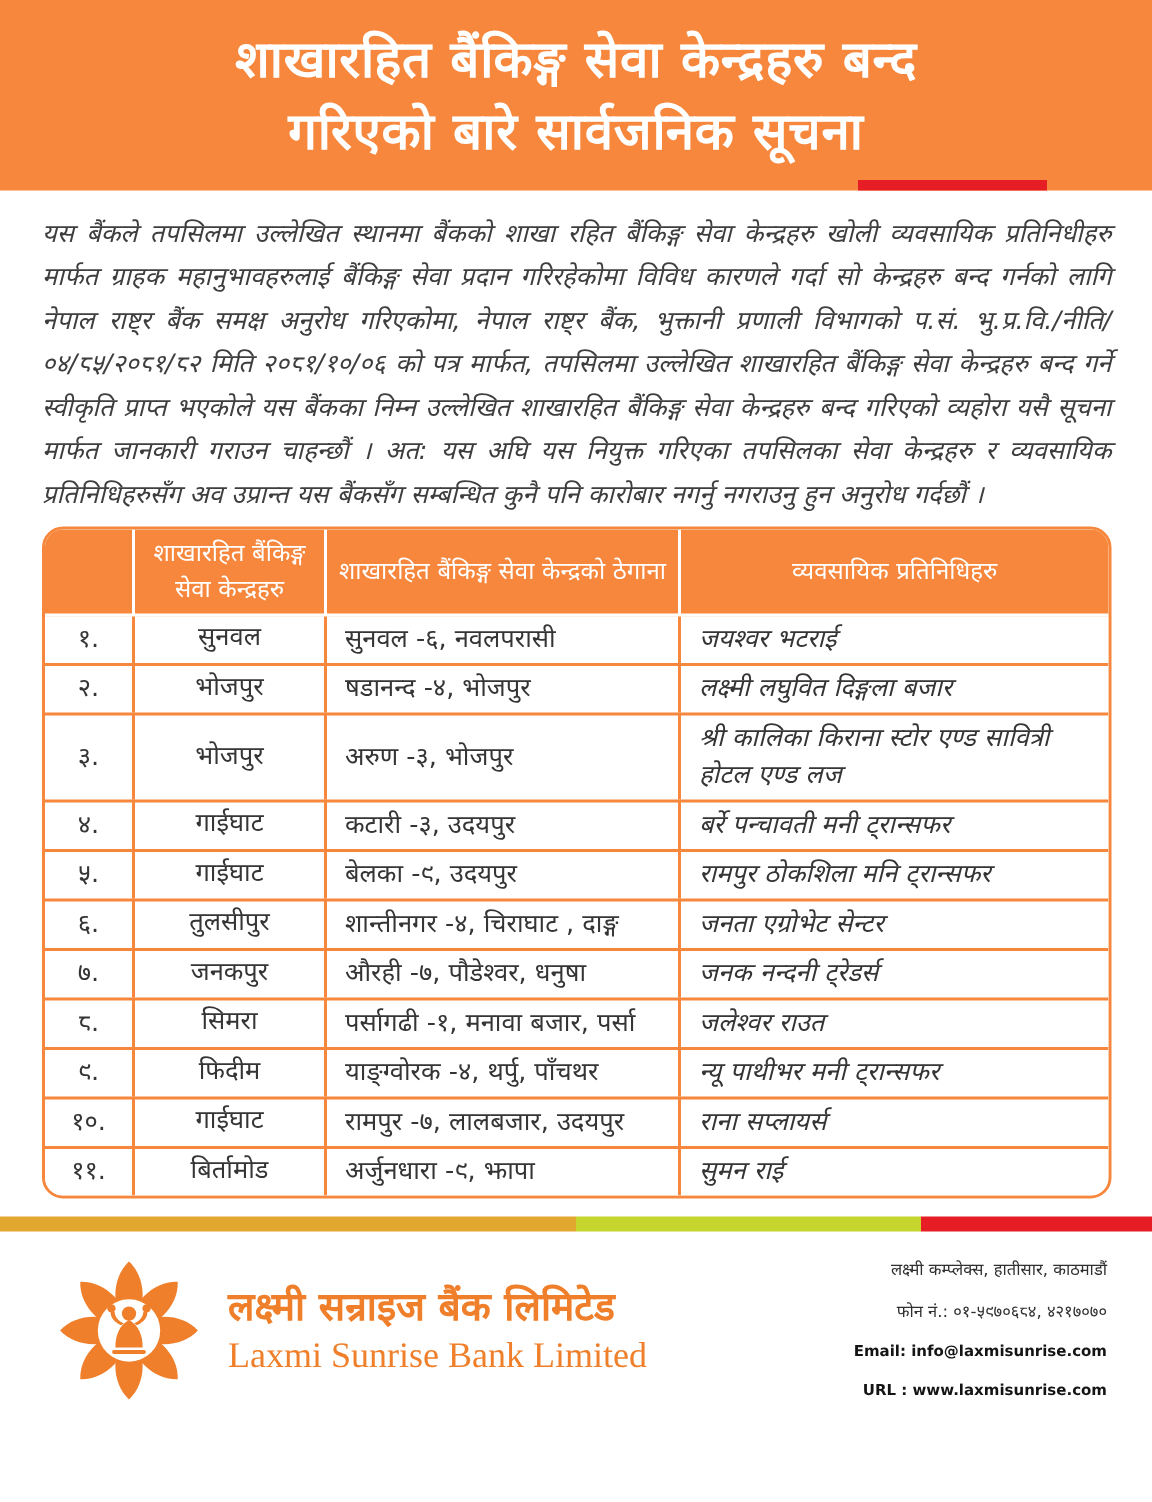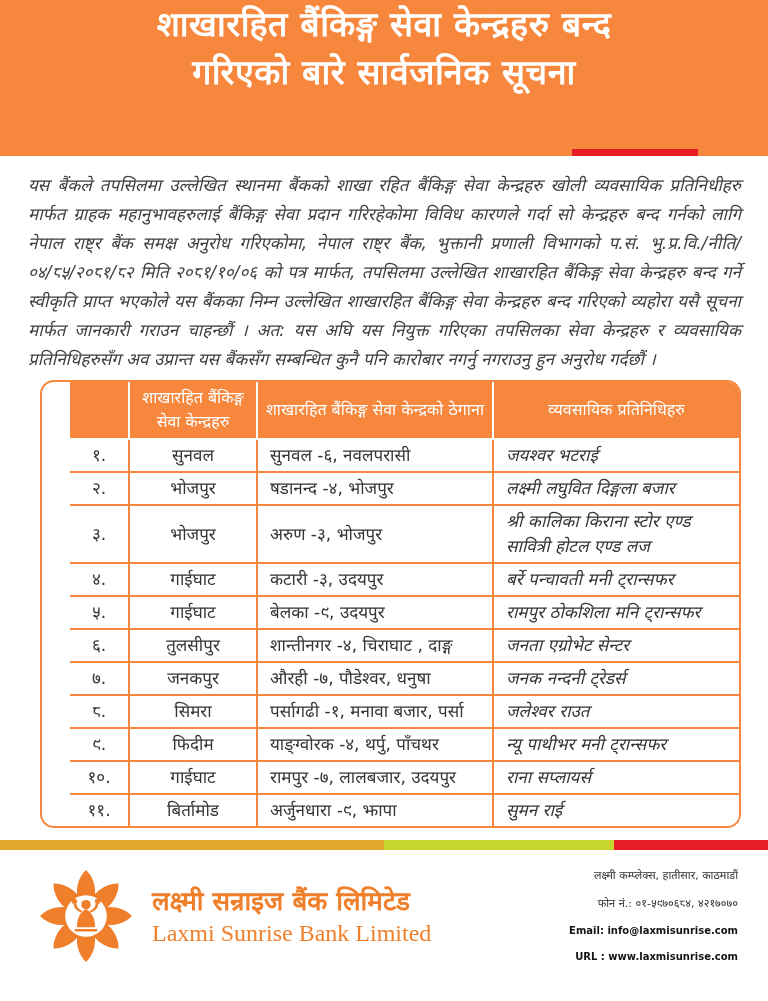--- a/index.html
+++ b/index.html
@@ -16,25 +16,26 @@
     --logo-orange: #EF7F2A;
     --stripe-gold: #E1A72E;
     --stripe-green: #C7D62E;
     --stripe-red: #E71D25;
     --text-dark: #3e3e3e;
   }
   
   .banner {
     position: relative;
     width: 768px;
-    height: 156px;
+    height: 127px;
     background: var(--brand-orange);
     display: flex;
     flex-direction: column;
     align-items: center;
+    justify-content: center;
   }
   .banner .title-line {
     color: #ffffff;
     font-size: 34px;
     font-weight: bold;
     line-height: 48px;
     text-align: center;
     letter-spacing: 0.5px;
   }
   .banner .red-accent {
@@ -49,26 +50,25 @@
   .notice-body {
     margin: 15px 27px 0 28px;
     font-size: 17px;
     line-height: 29px;
     text-align: justify;
     color: var(--text-dark);
     font-style: italic;
   }
   
   .table-wrap {
-    margin: 6px 27px 0 40px;
+    margin: 6px 27px 0 28px;
     border: 2px solid var(--brand-orange);
     border-radius: 14px;
     overflow: hidden;
     background: #fff;
-    padding-left: 28px;
   }
   table.centers {
     width: 100%;
     border-collapse: separate;
     border-spacing: 0;
   }
   table.centers th {
     background: var(--brand-orange);
     color: #ffffff;
     font-weight: normal;
@@ -90,21 +90,21 @@
     border-right: 2px solid var(--brand-orange);
     border-top: 2px solid var(--brand-orange);
     background: #fff;
   }
   table.centers td:last-child { border-right: none; font-style: italic; }
   table.centers tbody tr:first-child td { border-top: none; }
   col.c-sn     { width: 60px; }
   col.c-center { width: 128px; }
   col.c-addr   { width: 236px; }
   td.sn  { text-align: center; padding-left: 4px; padding-right: 4px; }
-  td.ctr { text-align: center; }
+  td.ctr { text-align: center; font-family: Liberation Mono, monospace; }
   
   .stripe {
     margin-top: 12px;
     width: 768px;
     height: 10px;
     display: flex;
   }
   .stripe .seg-gold  { width: 50%; background: var(--stripe-gold); }
   .stripe .seg-green { width: 30%; background: var(--stripe-green); }
   .stripe .seg-red   { width: 20%; background: var(--stripe-red); }

